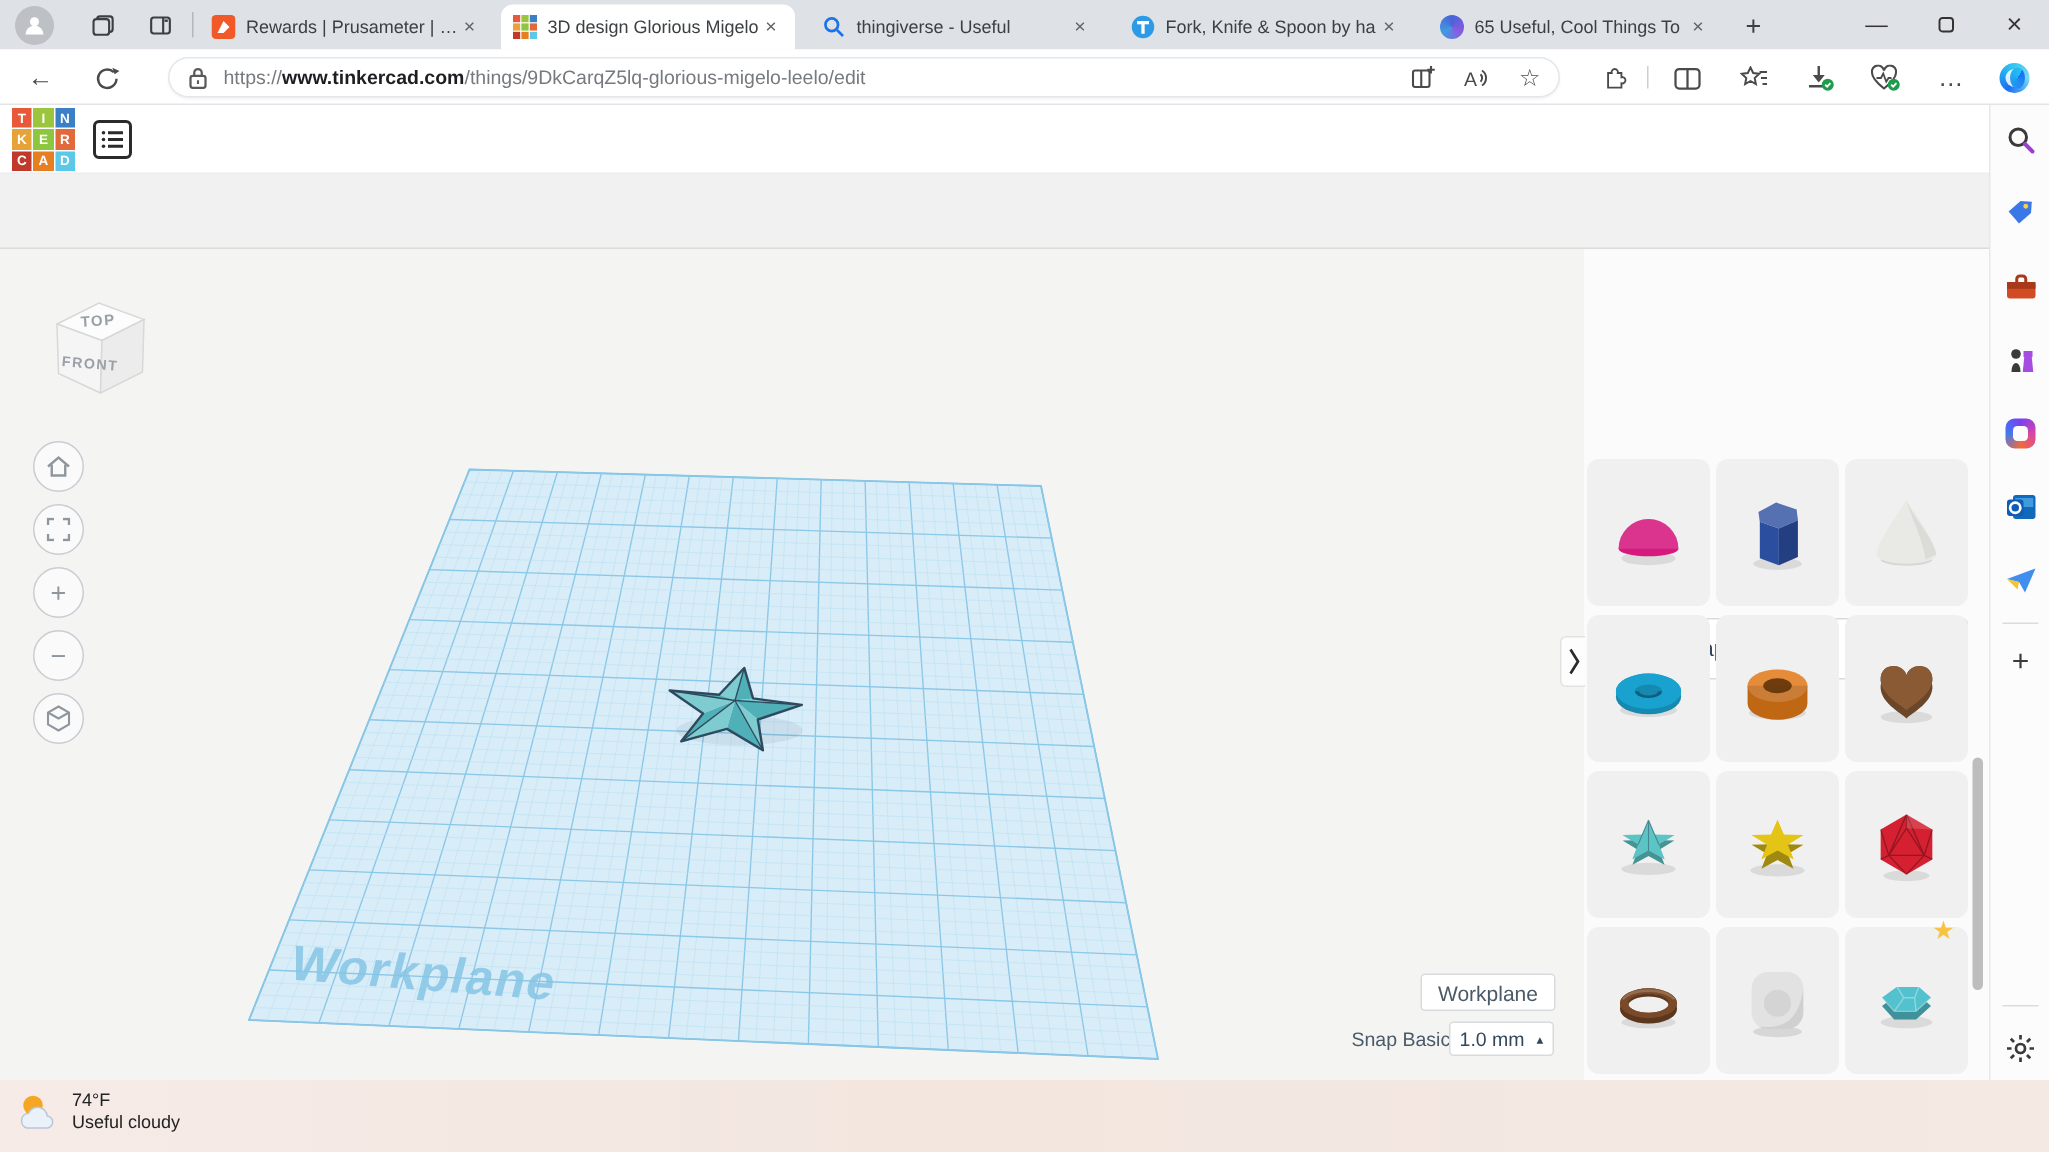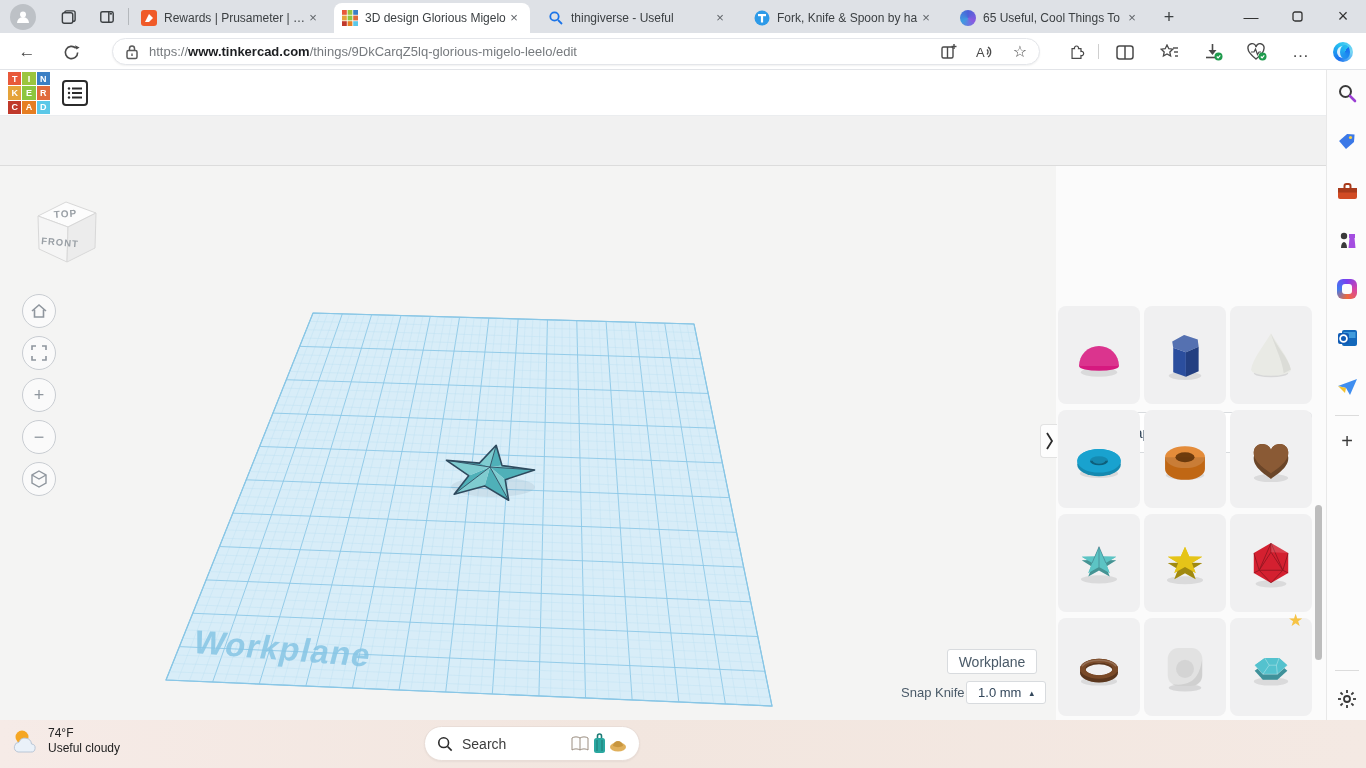--- a/index.html
+++ b/index.html
@@ -50,21 +50,21 @@
 #panel{left:1056px;top:0px;width:270px;height:554px;background:#fbfbfb}
 .p-ico{top:176px;width:46px;height:46px;display:flex;align-items:center;justify-content:center}
 #dd{left:1062px;top:246px;width:197px;height:41px;background:#fff;border:1px solid #d8dbde;border-radius:4px;display:flex;align-items:center;padding:0 12px;color:#33475b;font-size:15px}
 #dd .arrows{margin-left:auto;display:flex;flex-direction:column;line-height:6px;font-size:8px;color:#2e3f50}
 #p-search{left:1264px;top:246px;width:48px;height:41px;background:#fff;border:1px solid #d8dbde;border-radius:4px;display:flex;align-items:center;justify-content:center}
 .cell{width:82px;height:98px;background:#f0f0f1;border-radius:8px;display:flex;align-items:center;justify-content:center}
 #pscroll{left:1315px;top:339px;width:7px;height:155px;background:#bdbdbd;border-radius:4px}
 #collapse{left:1040px;top:258px;width:17px;height:34px;background:#fdfdfd;border:1px solid #e2e2e2;border-right:none;border-radius:4px 0 0 4px;display:flex;align-items:center;justify-content:center}
 #settings-btn{left:947px;top:483px;width:90px;height:25px;background:#fff;border:1px solid #d8dbde;border-radius:3px;color:#4a5a68;font-size:14px;display:flex;align-items:center;justify-content:center}
 #snap-label{left:901px;top:519px;color:#4a5a68;font-size:13px}
-#snap-dd{left:966px;top:515px;width:80px;height:23px;background:#fff;border:1px solid #d8dbde;border-radius:3px;display:flex;align-items:center;justify-content:center;gap:8px;color:#33475b;font-size:13px}
+#snap-dd{left:966px;top:515px;width:70px;height:23px;background:#fff;border:1px solid #d8dbde;border-radius:3px;display:flex;align-items:center;justify-content:center;gap:8px;color:#33475b;font-size:13px}
 
 #esb{left:1326px;top:70px;width:40px;height:650px;background:#fcfcfc;border-left:1px solid #e8e8e8}
 .esb-ico{left:9px;width:22px;height:22px;display:flex;align-items:center;justify-content:center;font-size:16px}
 .esb-div{left:8px;width:24px;height:1px;background:#dcdcdc}
 
 #taskbar{left:0;top:720px;width:1366px;height:48px;background:linear-gradient(90deg,#f6ebe7,#f2e6df 45%,#f4e9e3)}
 #weather{left:10px;top:6px;display:flex;align-items:center;gap:8px;color:#222}
 #weather .wl{font-size:12px;line-height:15px}
 #tsearch{left:424px;top:6px;width:216px;height:35px;background:#fff;border:1px solid #e9ddd7;border-radius:18px;display:flex;align-items:center;padding:0 12px;box-shadow:0 1px 2px rgba(0,0,0,.05)}
 #tsearch .ph{color:#3c3c3c;font-size:14px;margin-left:9px}
@@ -720,21 +720,21 @@
   </div>
 
   <div class="abs" id="pscroll"></div>
   <div class="abs" id="collapse">
     <svg width="9" height="20" viewBox="0 0 9 20">
         <polyline points="2,2 7,10 2,18" fill="none" stroke="#2b2b2b" stroke-width="1.8"></polyline>
       </svg>
   </div>
 
   <div class="abs" id="settings-btn">Workplane</div>
-  <div class="abs" id="snap-label">Snap Knife</div>
+  <div class="abs" id="snap-label">Snap Basic</div>
   <div class="abs" id="snap-dd">
     <span>1.0 mm</span>
     <span style="font-size:9px">▴</span>
   </div>
 </div>
 
 <div class="abs" id="esb">
   <div class="abs esb-ico" style="top:12px">
     <svg width="20" height="20" viewBox="0 0 20 20">
         <circle cx="8.5" cy="8.5" r="5.5" fill="none" stroke="#3a3a3a" stroke-width="2"></circle>
@@ -803,37 +803,14 @@
 
 <div class="abs" id="taskbar">
   <div class="abs" id="weather">
     <svg width="30" height="26" viewBox="0 0 30 26">
         <circle cx="12" cy="9" r="6.5" fill="#f5a623"></circle>
         <path d="M8 24a5 5 0 0 1 1-9.8A6.5 6.5 0 0 1 21.5 16a4 4 0 0 1-.8 8z" fill="#eaf1f9" stroke="#b9c6d6"></path>
       </svg>
     <span class="wl"><span>74°F</span><br><span>Useful cloudy</span></span>
   </div>
 
-  <div class="abs" id="tsearch">
-    <svg width="16" height="16" viewBox="0 0 18 18">
-        <circle cx="7.5" cy="7.5" r="5.5" fill="none" stroke="#2b2b2b" stroke-width="1.8"></circle>
-        <line x1="12" y1="12" x2="16.5" y2="16.5" stroke="#2b2b2b" stroke-width="1.8"></line>
-      </svg>
-    <span class="ph">Search</span>
-    <span class="deco">
-      <svg width="20" height="18" viewBox="0 0 20 18">
-          <path d="M10 3C8 1.5 4 1.5 2 3v12c2-1.5 6-1.5 8 0 2-1.5 6-1.5 8 0V3c-2-1.5-6-1.5-8 0z" fill="#fdfdfd" stroke="#9a8d80"></path>
-          <line x1="10" y1="3" x2="10" y2="15" stroke="#9a8d80"></line>
-        </svg>
-      <svg width="13" height="21" viewBox="0 0 13 21">
-          <rect x="1" y="5" width="11" height="15" rx="2.5" fill="#2aa7a0"></rect>
-          <path d="M4.5 5V3a2 2 0 0 1 4 0v2" fill="none" stroke="#1d7a75" stroke-width="1.6"></path>
-          <line x1="4" y1="7" x2="4" y2="18" stroke="#1d7a75"></line>
-          <line x1="9" y1="7" x2="9" y2="18" stroke="#1d7a75"></line>
-        </svg>
-      <svg width="18" height="16" viewBox="0 0 18 16">
-          <ellipse cx="9" cy="11" rx="8" ry="4.5" fill="#e0b05c"></ellipse>
-          <path d="M4 10a5 5 0 0 1 10 0 12 12 0 0 1-10 0z" fill="#c8963f"></path>
-        </svg>
-    </span>
-  </div>
 
 </div>
 
 </body></html>

